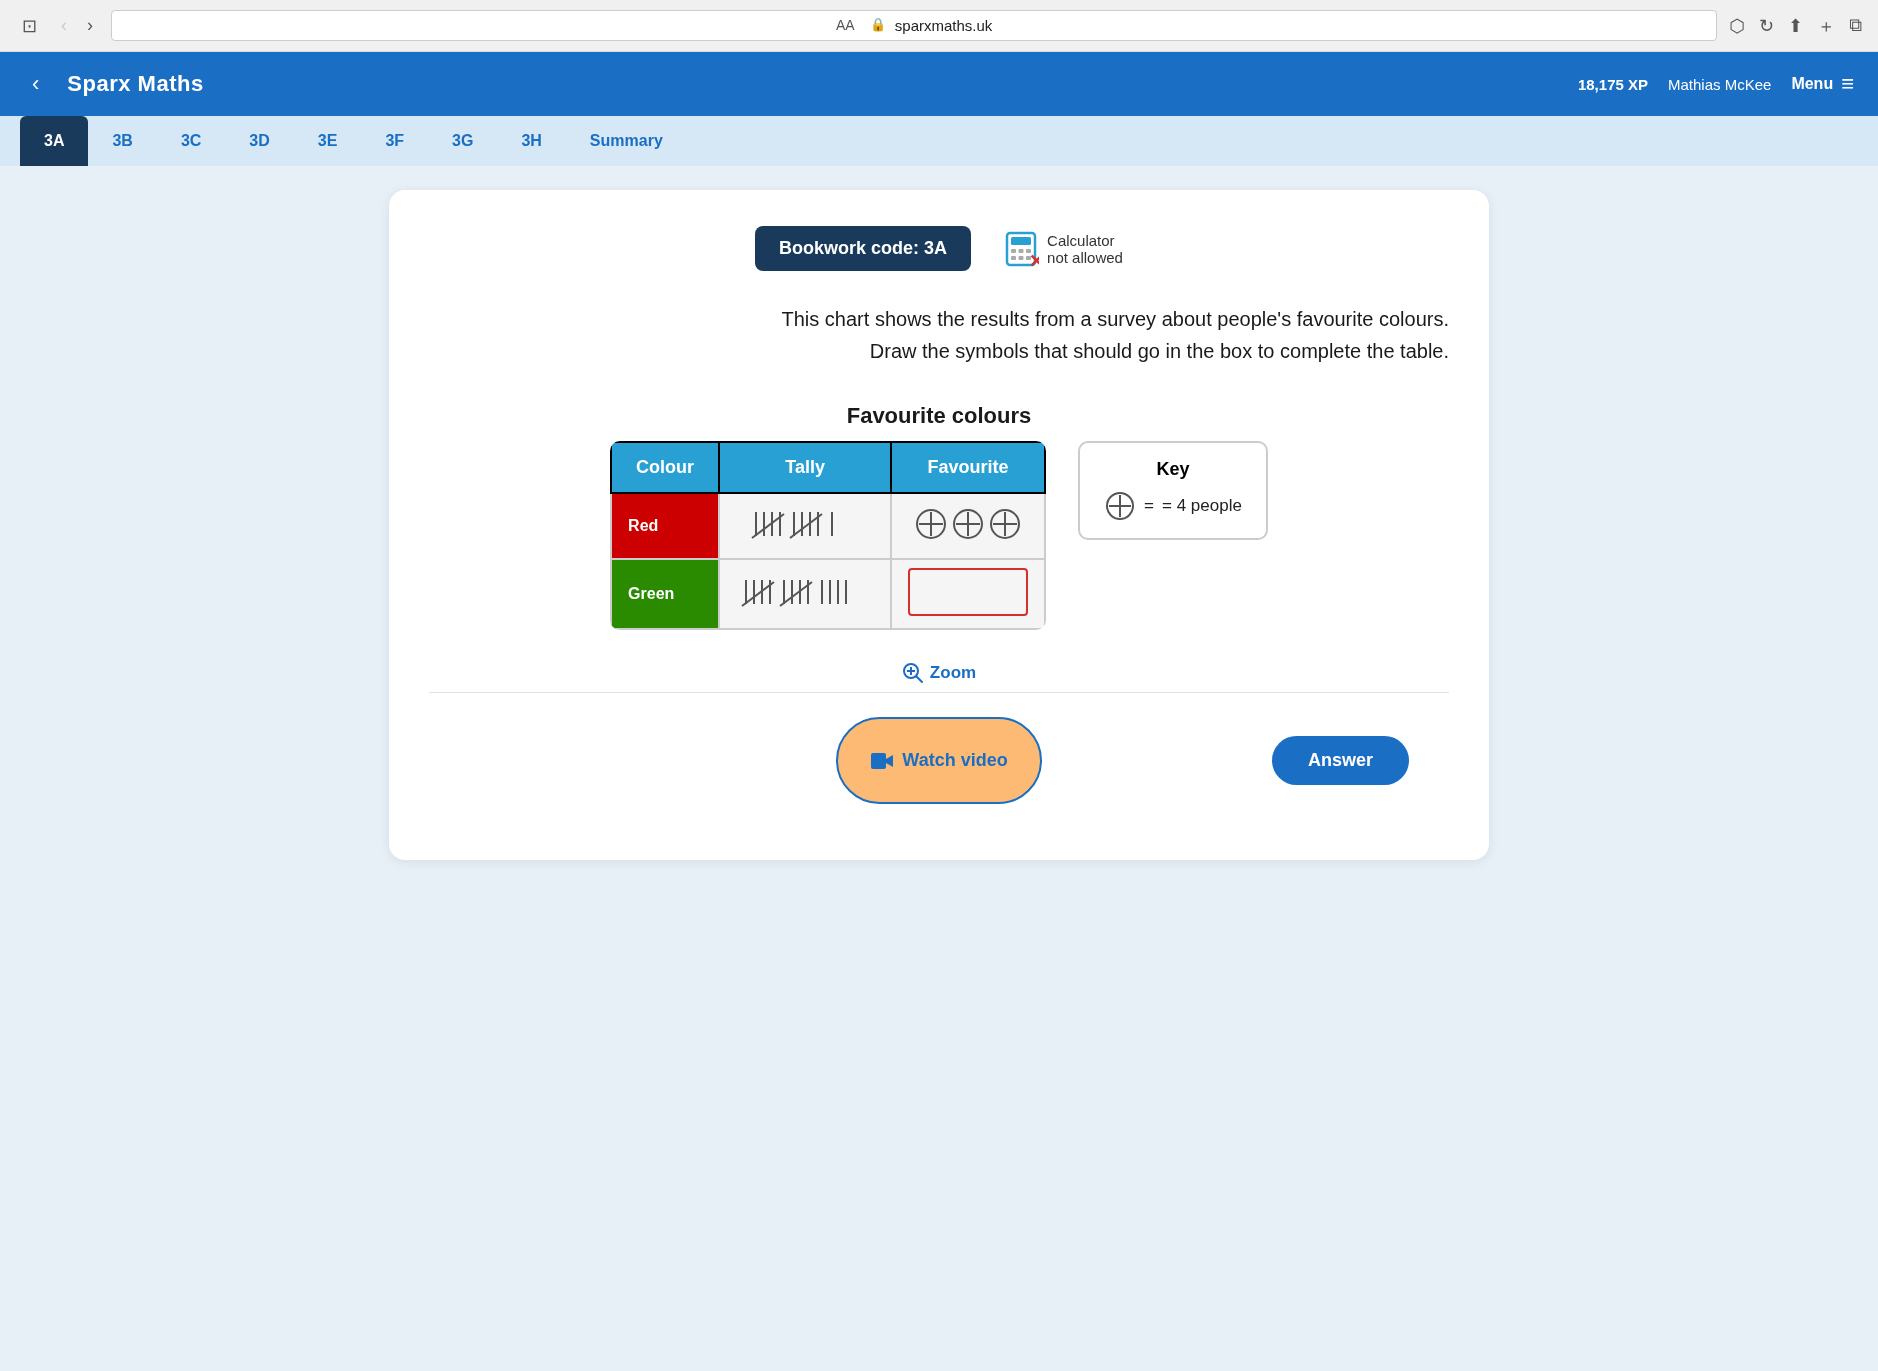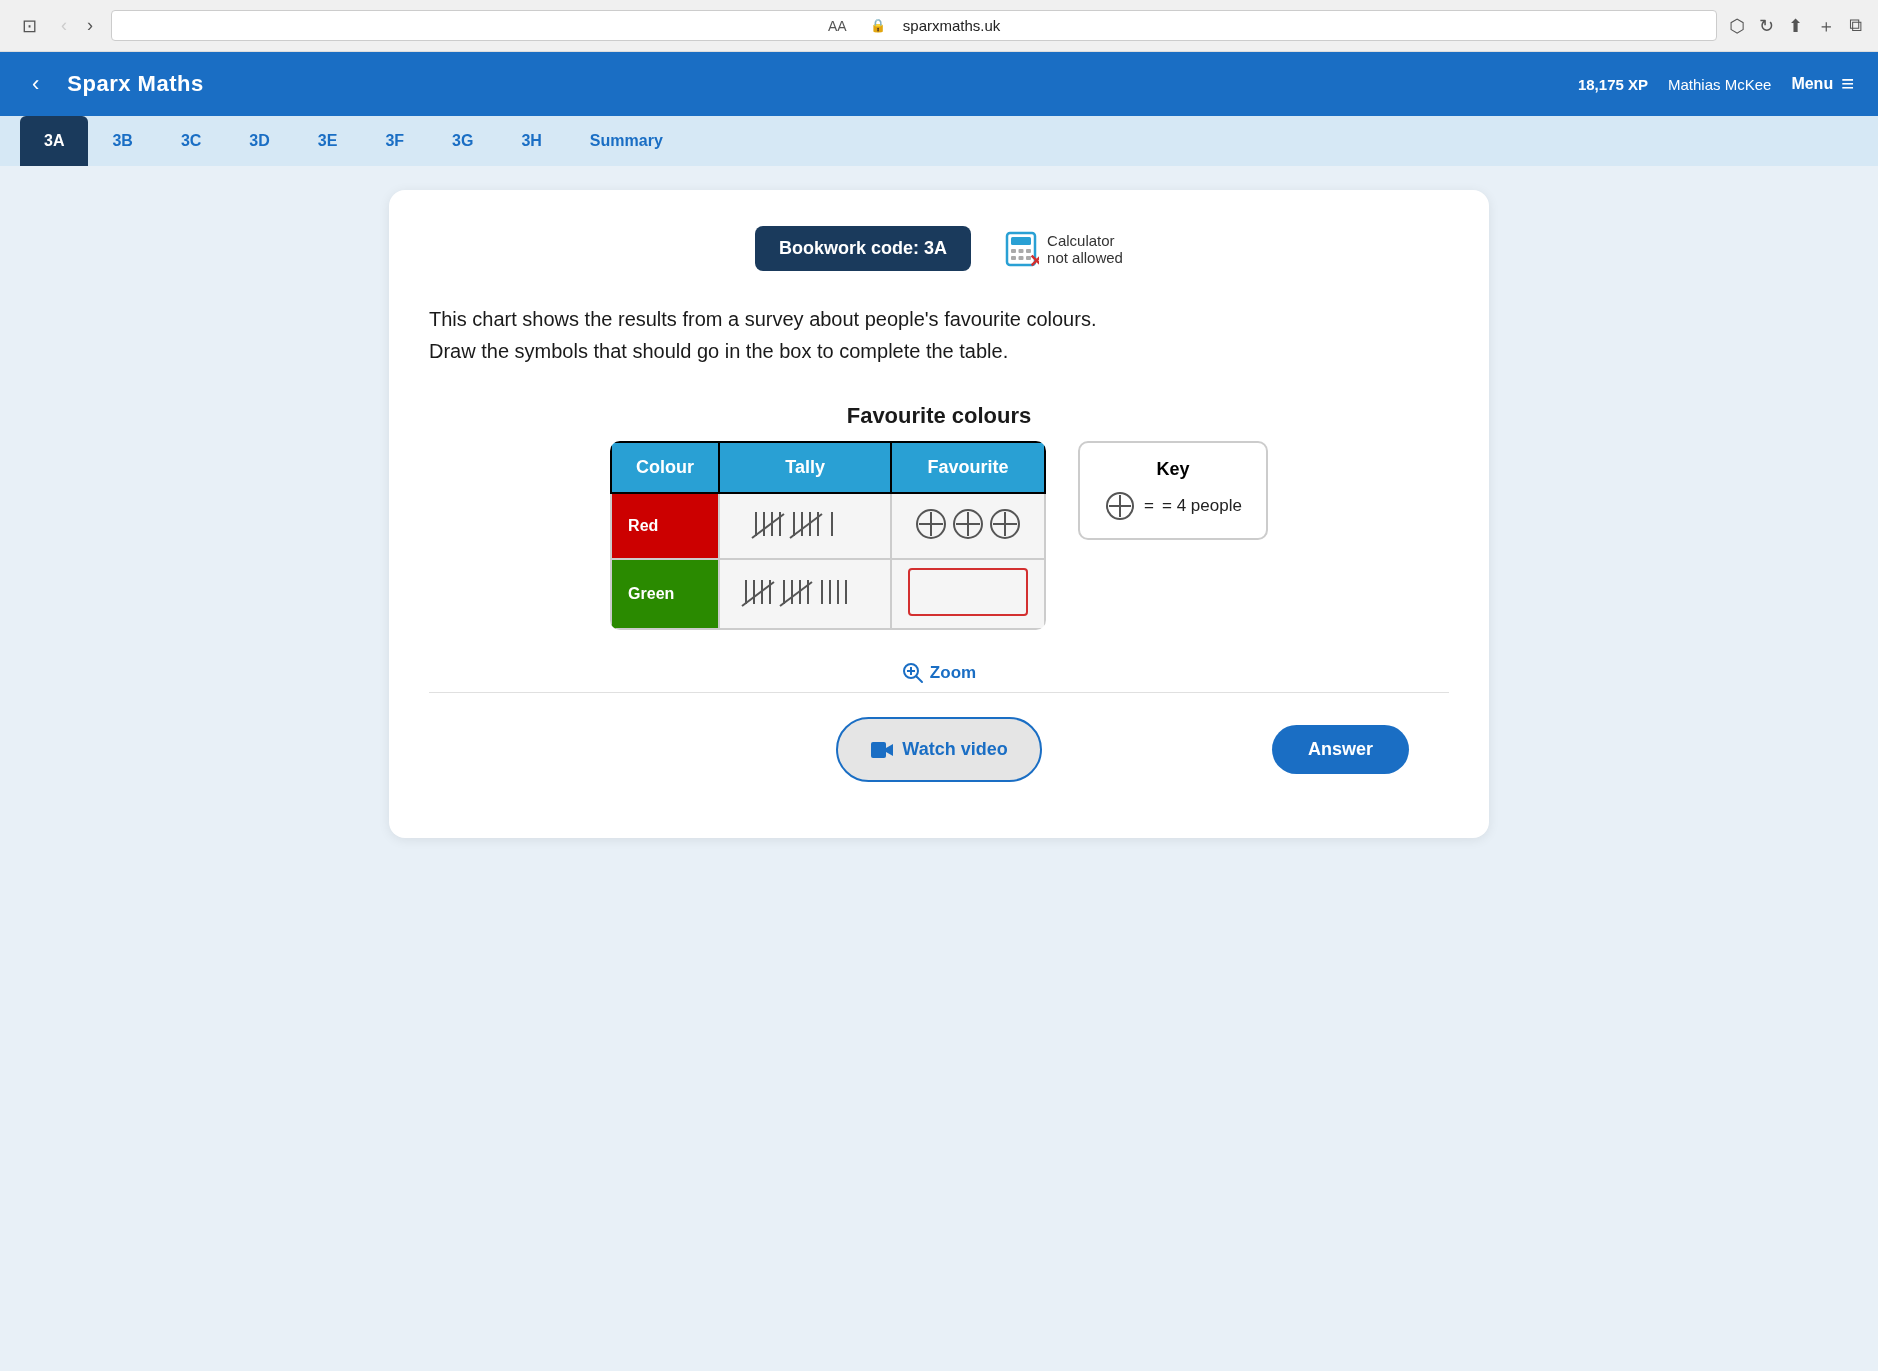--- a/index.html
+++ b/index.html
@@ -32,23 +32,23 @@
       padding: 2px 6px;
     }
     .browser-btn.disabled { color: #ccc; }
     .address-bar {
       flex: 1;
       background: white;
       border: 1px solid #ccc;
       border-radius: 4px;
       padding: 6px 14px;
       display: flex;
-      align-items: center;
+      align-items: flex-start;
       justify-content: center;
-      gap: 16px;
+      gap: 8px;
       font-size: 15px;
       color: #222;
     }
     .address-bar .aa { color: #555; font-size: 14px; margin-right: 8px; }
     .lock-icon { color: #555; font-size: 13px; }
     .browser-actions {
       display: flex;
       gap: 14px;
       align-items: center;
     }
@@ -164,21 +164,21 @@
       color: #333;
     }
     .calc-icon {
       position: relative;
       display: inline-block;
     }
     .calc-icon svg { display: block; }
 
     
     .question-text {
-      text-align: left;
+      text-align: right;
       font-size: 20px;
       color: #1a1a1a;
       line-height: 1.6;
       margin-bottom: 36px;
     }
 
     
     .table-section {
       display: flex;
       flex-direction: column;
@@ -305,22 +305,22 @@
       position: relative;
       border-top: 1px solid #e0e0e0;
       margin-top: 8px;
     }
     .watch-video-btn {
       display: flex;
       align-items: center;
       gap: 8px;
       border: 2px solid #1a6ec4;
       border-radius: 50px;
-      padding: 20px 32px;
-      background: #e5e5e5;
+      padding: 31px 32px;
+      background: #fdba74;
       color: #1a6ec4;
       font-size: 18px;
       font-weight: 700;
       cursor: pointer;
     }
     .answer-btn {
       position: absolute;
       right: 40px;
       background: #1a6ec4;
       color: white;

